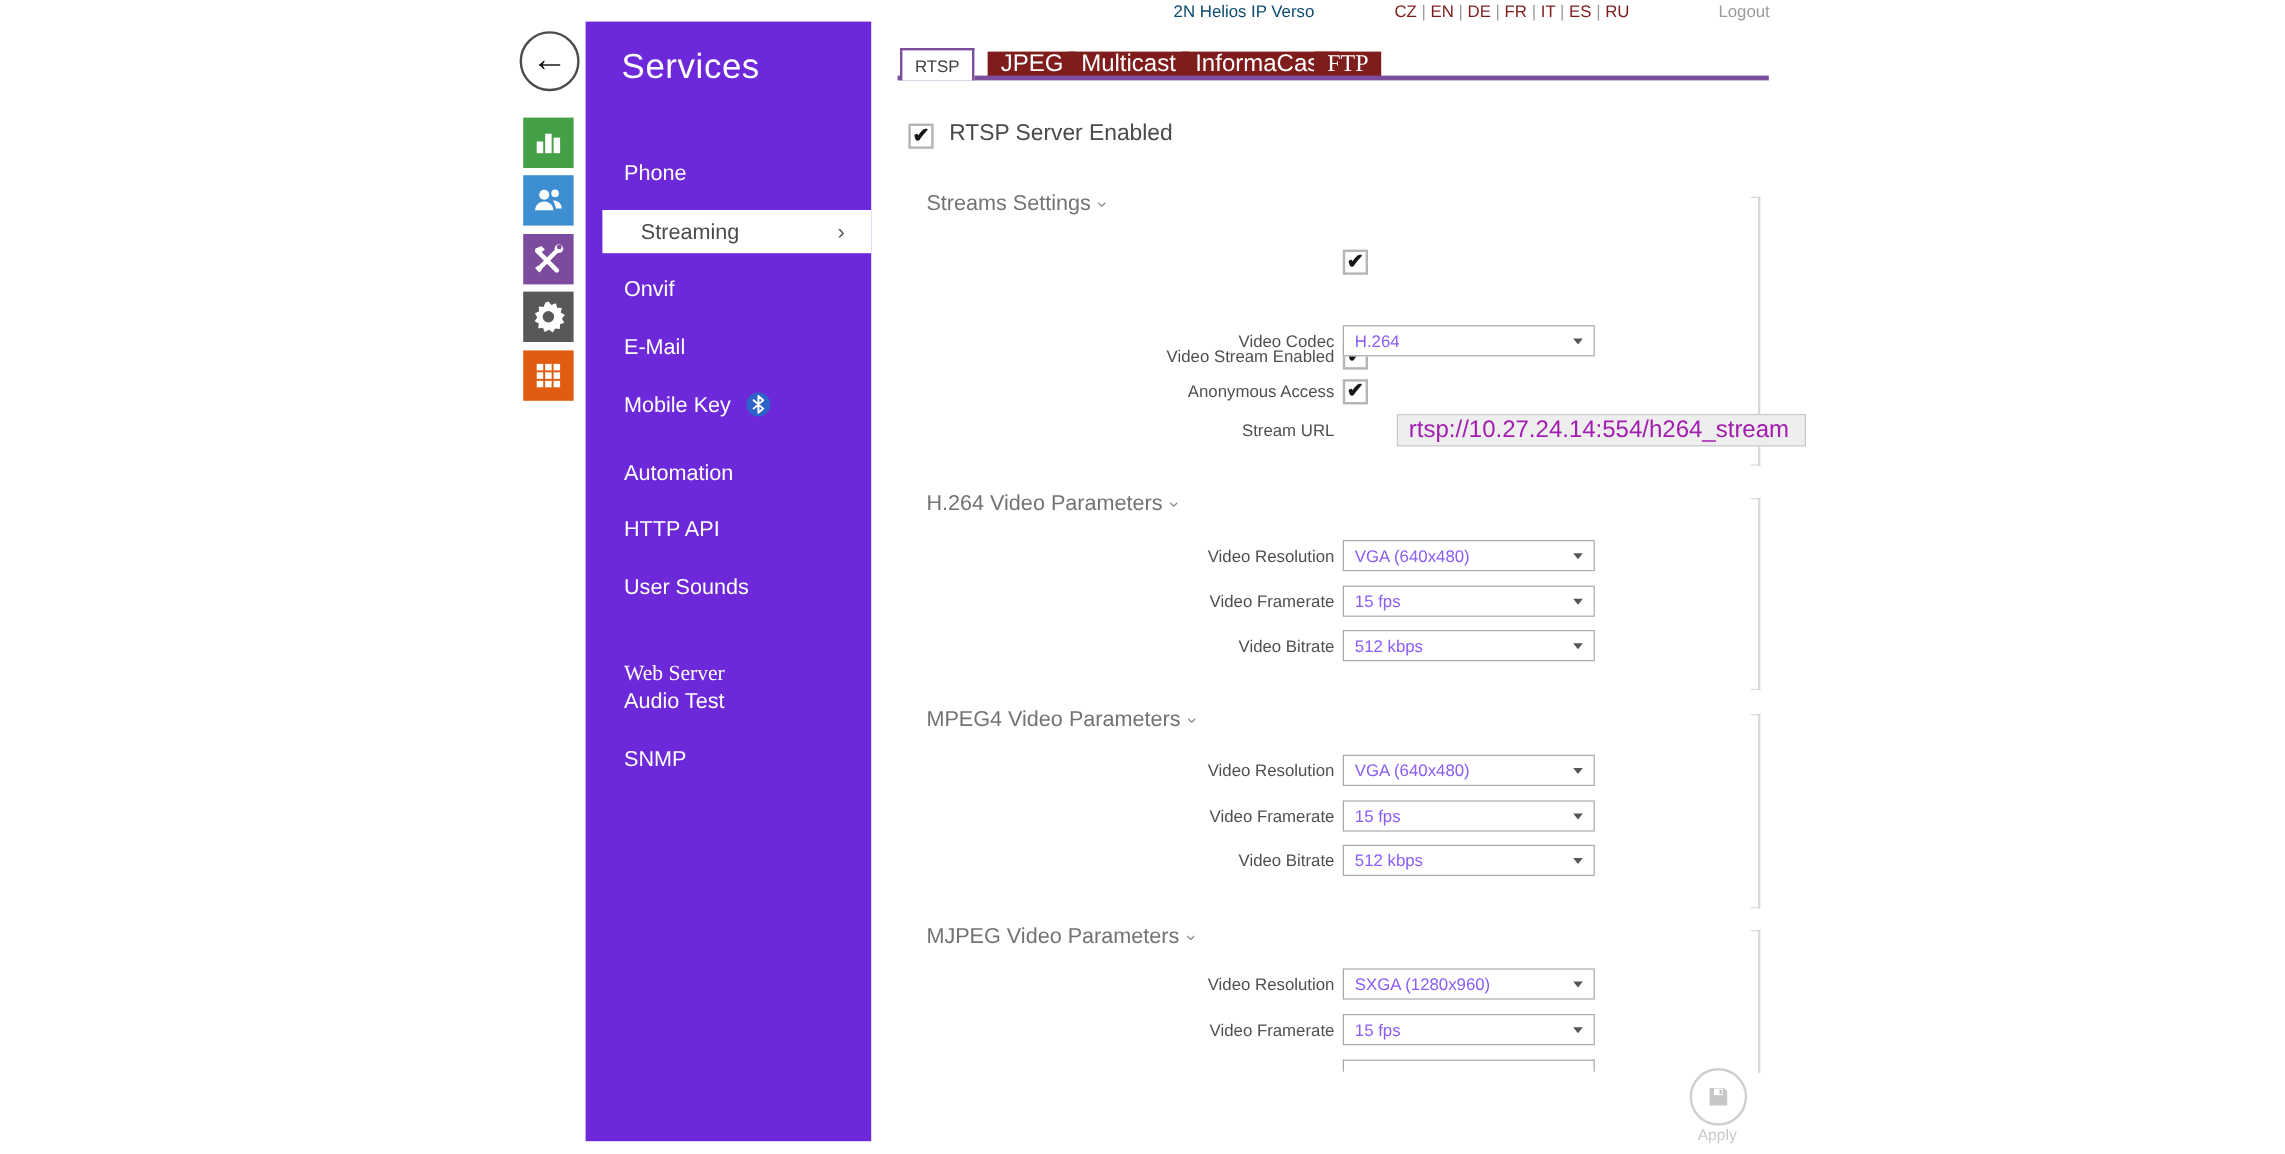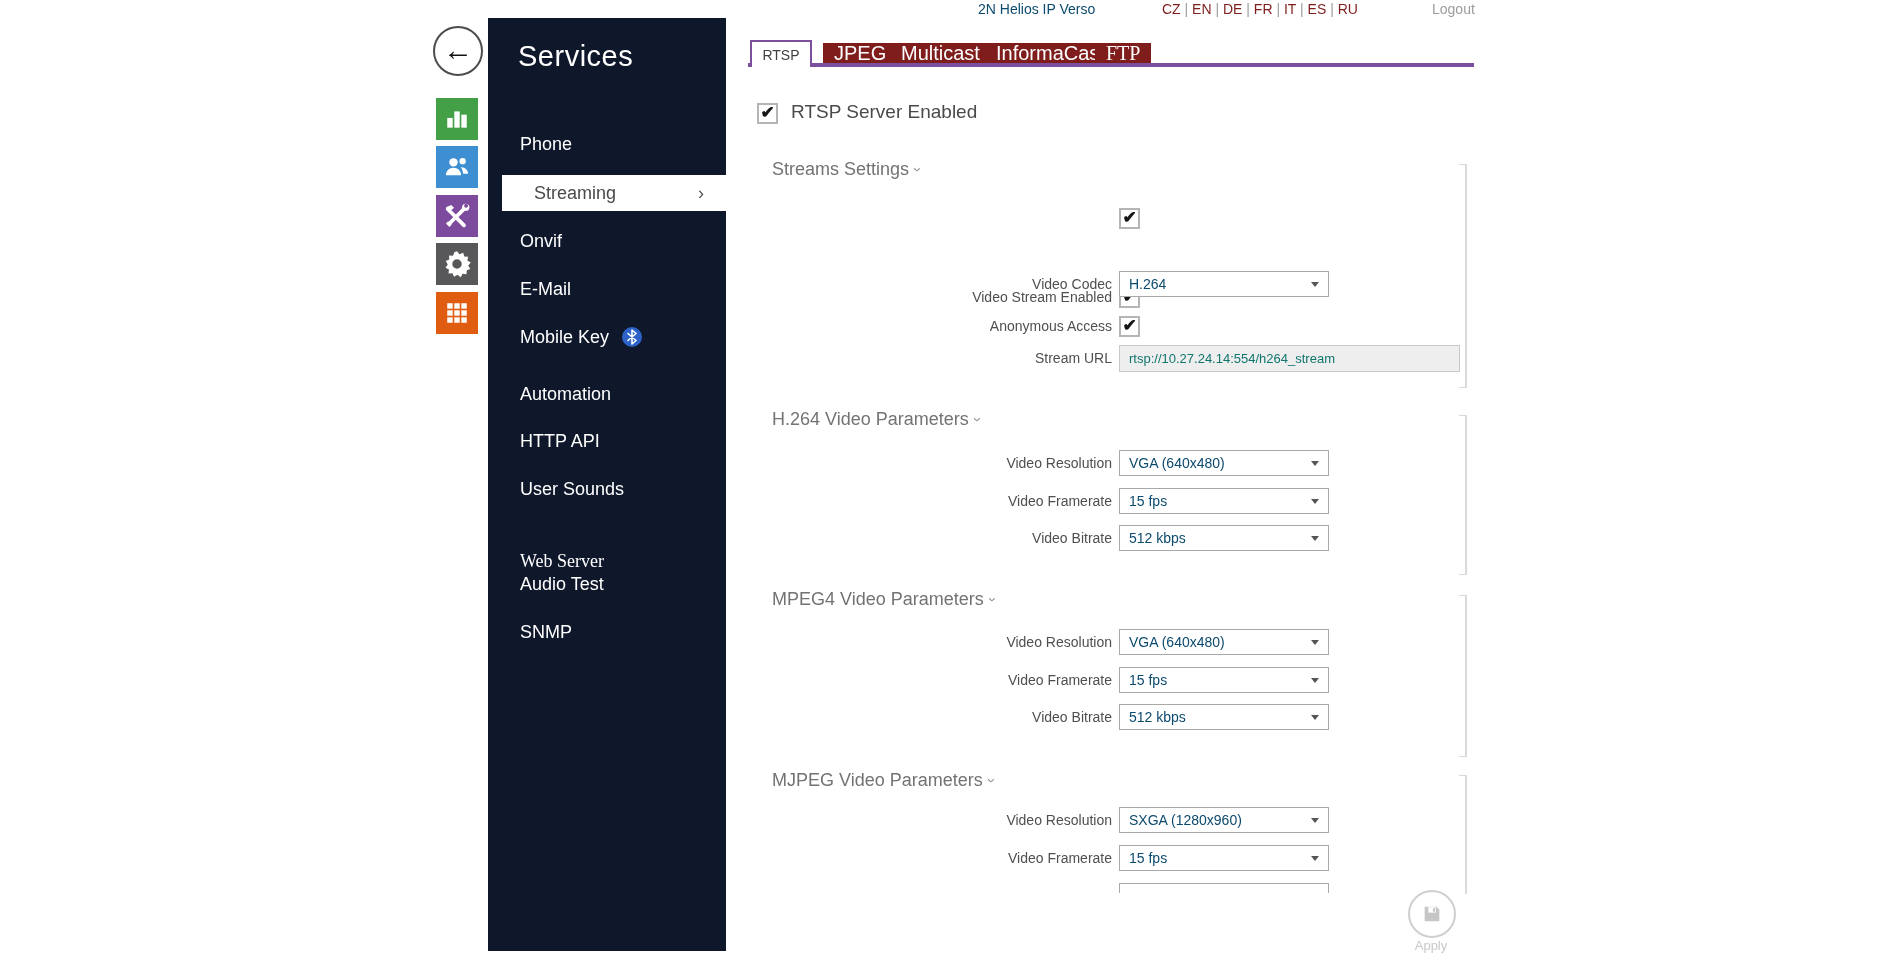--- a/index.html
+++ b/index.html
@@ -15,21 +15,21 @@
   .logout{left:1432px;top:1px;font-size:14px;color:#9c9c9c;cursor:pointer;}
 
   
   .back-btn{left:433px;top:26px;width:46px;height:46px;border:2px solid #4c4c4c;border-radius:50%;
             background:#fff;display:flex;align-items:center;justify-content:center;cursor:pointer;z-index:3;}
   .back-btn span{font-size:30px;font-weight:bold;color:#121212;line-height:1;margin-top:-3px;}
   .app-icon{left:436px;width:42px;height:42px;display:flex;align-items:center;justify-content:center;cursor:pointer;}
   .app-icon svg{display:block;}
 
   
-  .panel{left:488px;top:18px;width:238px;height:933px;background:#0f172a;}
+  .panel{left:488px;top:18px;width:238px;height:933px;background:#6d28d9;}
   .panel-title{position:absolute;left:30px;top:22px;color:#ffffff;font-size:29px;font-weight:300;letter-spacing:.5px;}
   .menu-item{position:absolute;left:0;width:238px;height:36px;line-height:36px;color:#ffffff;
              font-size:18px;font-weight:300;padding-left:32px;box-sizing:border-box;cursor:pointer;}
   .menu-item.selected{left:14px;width:224px;background:#ffffff;color:#4a4a4a;}
   .menu-item.selected .chev{position:absolute;right:22px;top:0;color:#555;font-size:18px;}
   .bt-badge{display:inline-block;width:20px;height:20px;border-radius:50%;background:#2d63c8;
             vertical-align:-4px;margin-left:8px;}
   .bt-badge svg{display:block;margin:2px auto 0;}
 
   
@@ -50,28 +50,28 @@
   .section-header{font-size:18px;color:#737373;font-weight:300;}
   .section-header .caret{display:inline-block;transform:rotate(90deg);margin-left:7px;font-size:15px;color:#8a8a8a;}
 
   .row{left:772px;height:27px;width:700px;}
   .row .lbl{position:absolute;left:0;top:0;width:340px;text-align:right;line-height:27px;
             font-size:14px;color:#4f4f4f;}
   .row .ctrl{position:absolute;left:347px;top:0;}
   .row .checkbox{margin-top:3px;}
 
   .select{box-sizing:border-box;width:210px;height:26px;background:#fff;border:1px solid #a9a9a9;
-          font-size:14px;color:#0c4a6e;line-height:24px;padding-left:9px;cursor:pointer;position:relative;}
+          font-size:14px;color:#8b5cf6;line-height:24px;padding-left:9px;cursor:pointer;position:relative;}
   .select::after{content:"";position:absolute;right:9px;top:10px;width:0;height:0;
                  border-left:4px solid transparent;border-right:4px solid transparent;border-top:5px solid #555;}
   .select.partial{height:10px;border-bottom:none;}
   .select.partial::after{display:none;}
 
   .text-ro{box-sizing:border-box;width:341px;height:27px;background:#eeeeee;border:1px solid #c9c9c9;
-           font-size:13px;color:#0f766e;line-height:25px;padding-left:9px;}
+           font-size:20px;color:#a21caf;line-height:25px;padding-left:9px;margin-left:45px;}
 
   .bracket{left:1459px;width:8px;border-top:1px solid #d9d9d9;border-right:2px solid #d9d9d9;
            border-bottom:1px solid #d9d9d9;box-sizing:border-box;}
   .bracket.open-bottom{border-bottom:none;}
 
   
   .apply-btn{left:1408px;top:890px;width:44px;height:44px;border:2px solid #cfcfcf;border-radius:50%;
              background:#fff;display:flex;align-items:center;justify-content:center;cursor:pointer;}
   .apply-label{left:1396px;top:938px;width:70px;text-align:center;font-size:13px;color:#c9c9c9;}
 </style>

